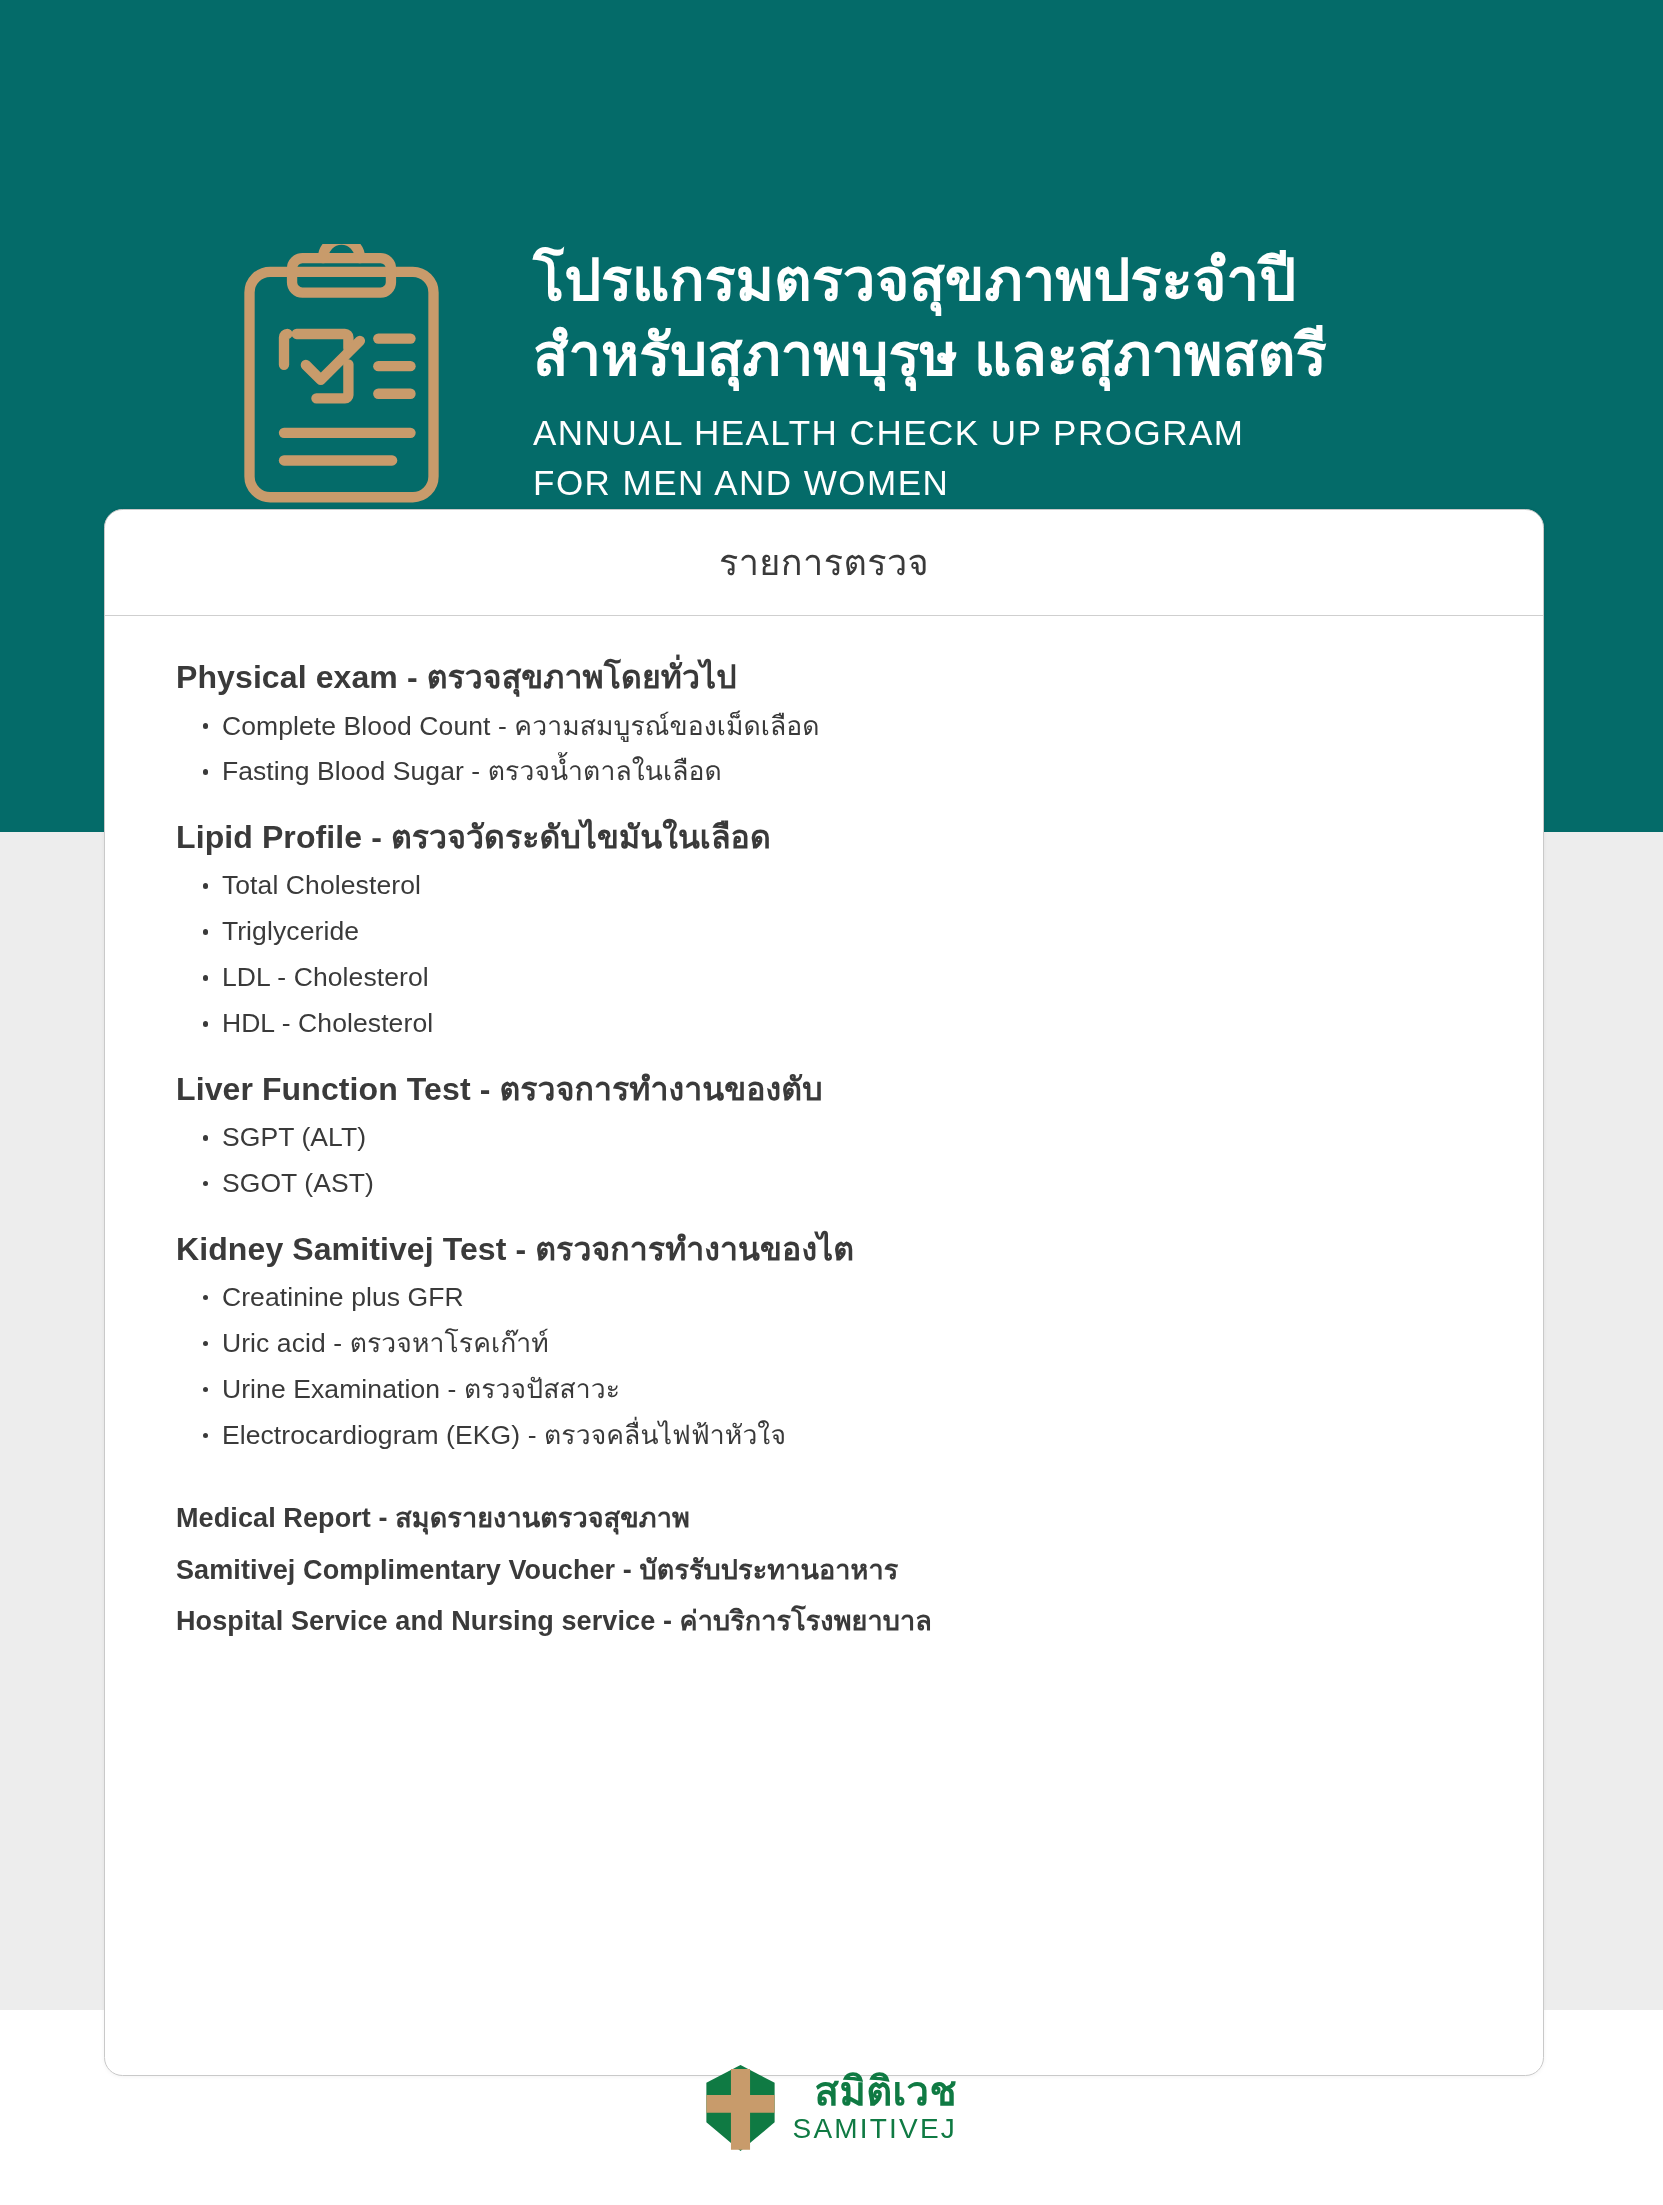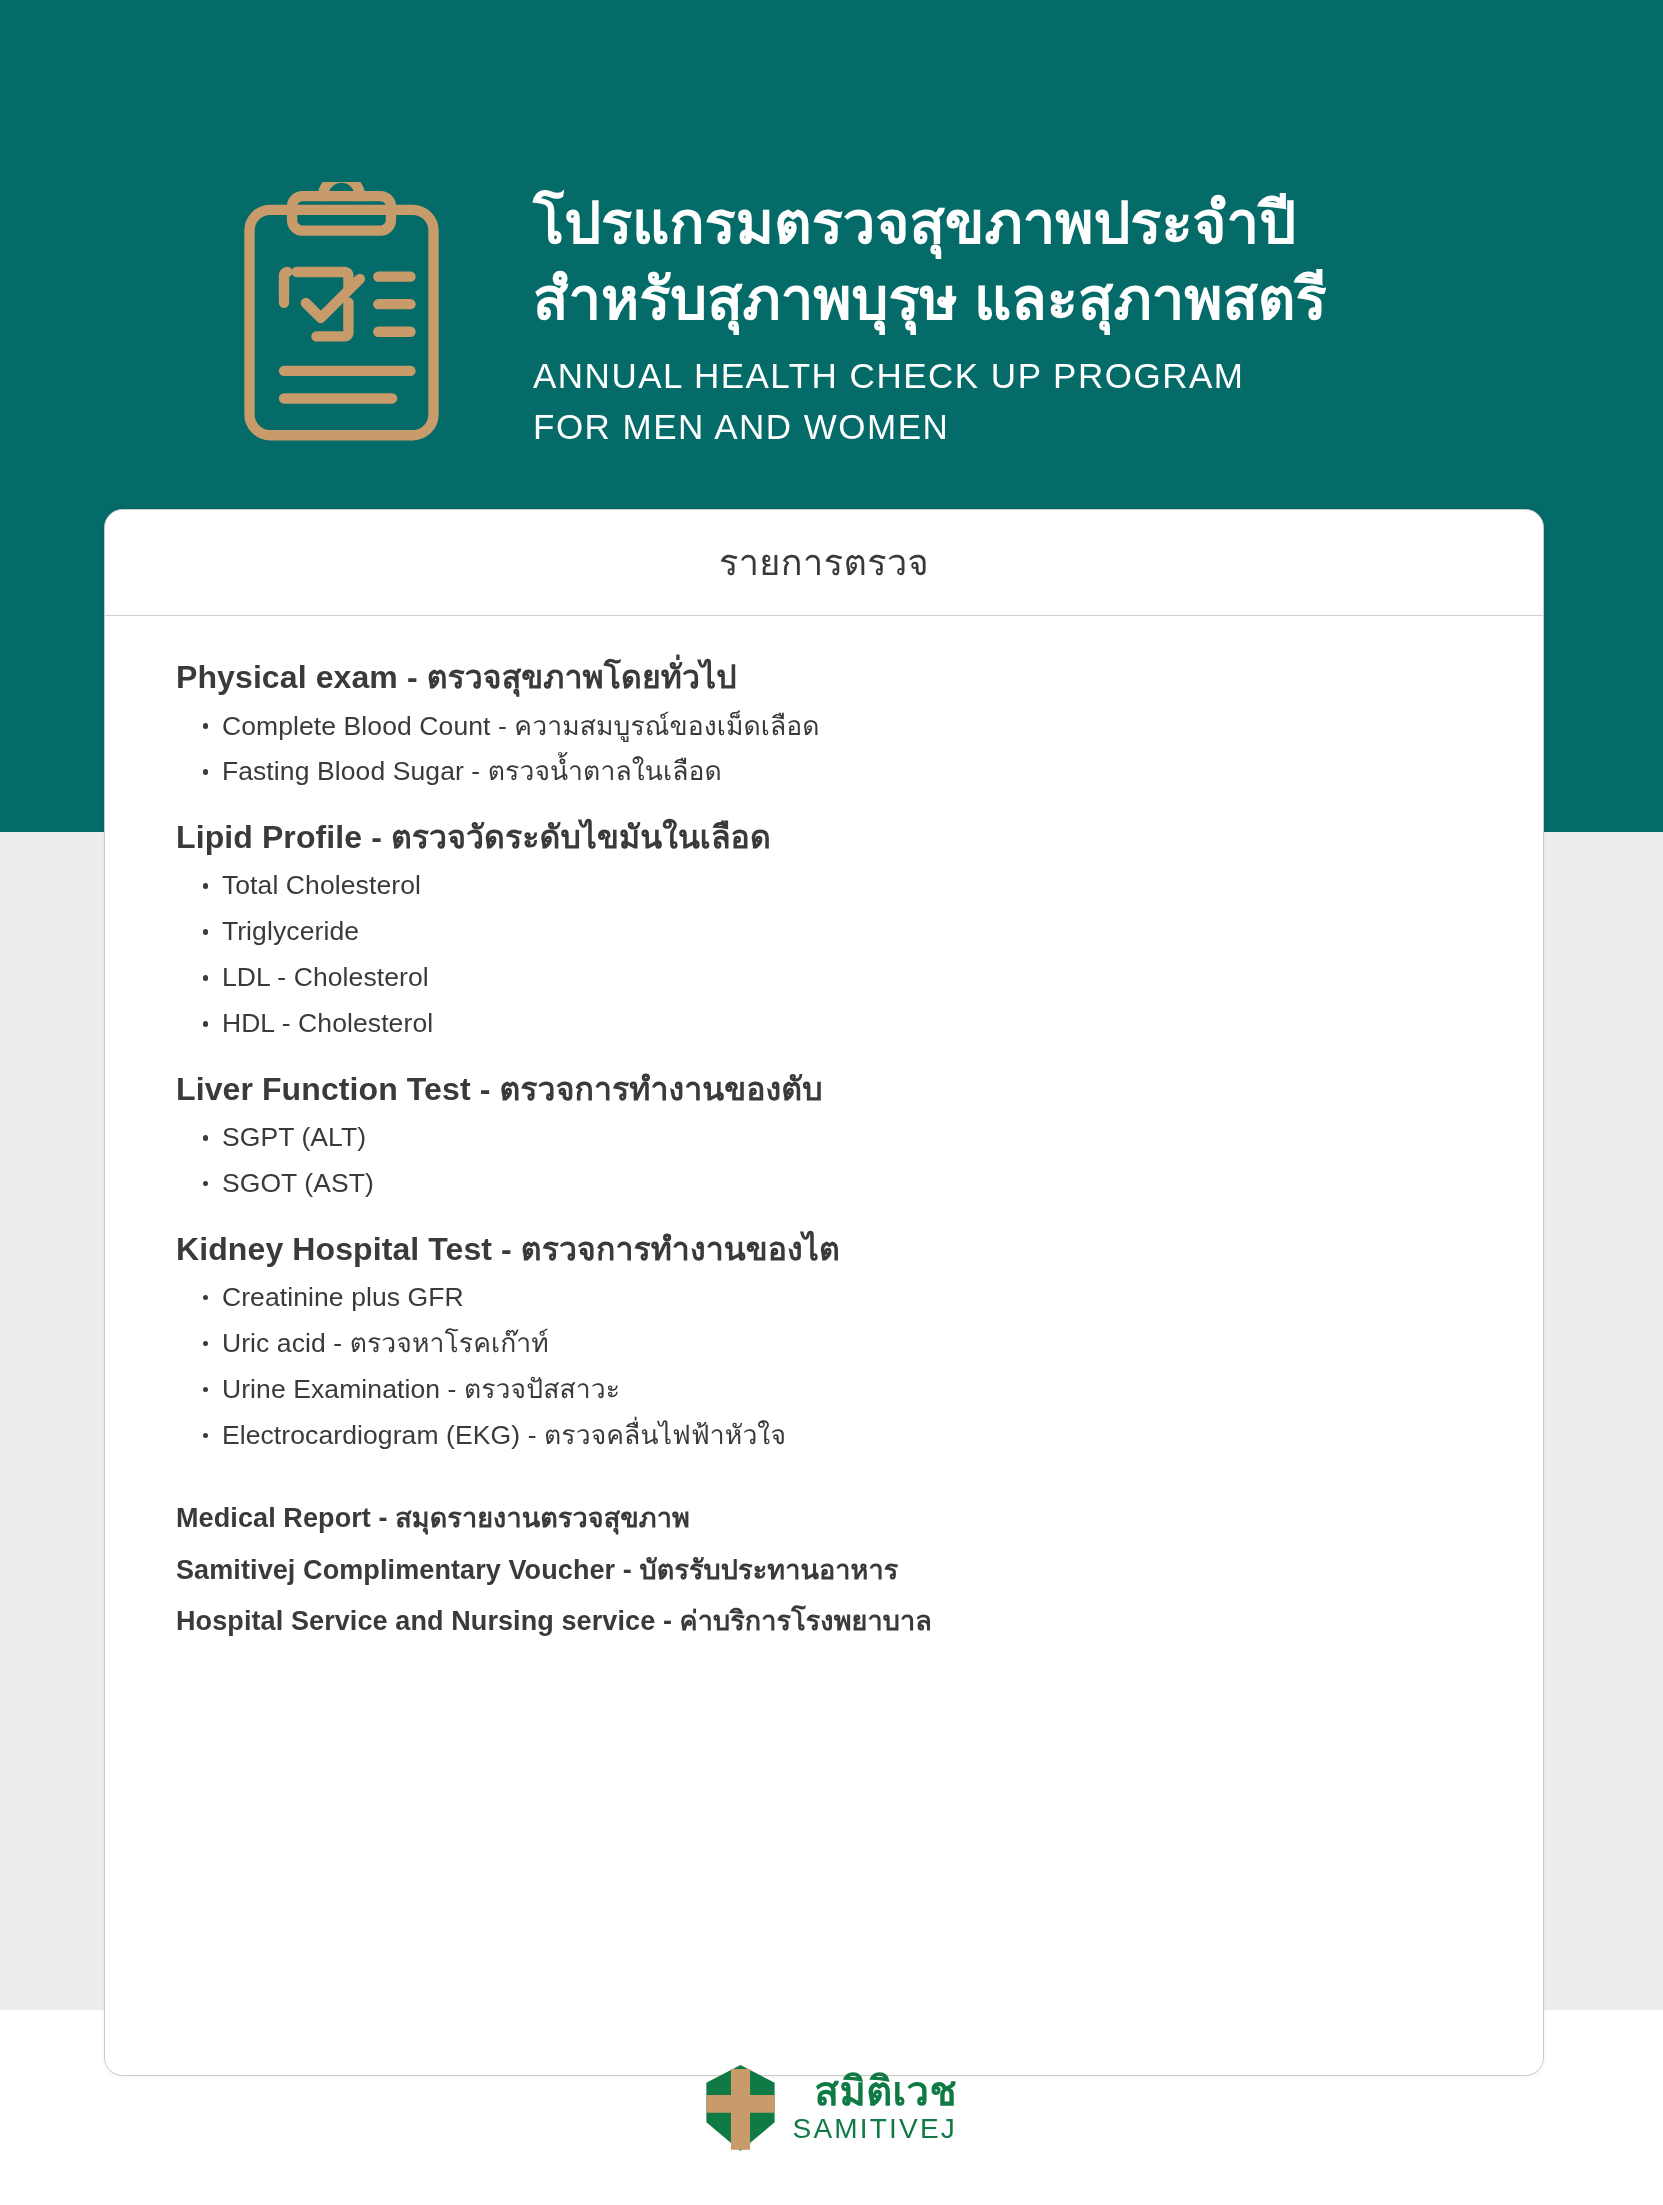--- a/index.html
+++ b/index.html
@@ -48,21 +48,21 @@
     background:#ffffff;
   }
 
   
   .header-inner {
     position:absolute;
     left:0; top:0;
     width:1462px;
     height:509px;
     display:flex;
-    align-items:center;
+    align-items:flex-end;
     padding-left:238px;
     padding-top:112px;
   }
 
   .clipboard-icon {
     width:207px;
     height:265px;
     flex:0 0 auto;
     margin-top:8.8px;
   }
@@ -285,21 +285,21 @@
 
       <div class="section">
         <div class="section-heading">Liver Function Test - ตรวจการทำงานของตับ</div>
         <ul class="bullets">
           <li>SGPT (ALT)</li>
           <li>SGOT (AST)</li>
         </ul>
       </div>
 
       <div class="section">
-        <div class="section-heading">Kidney Hospital Test - ตรวจการทำงานของไต</div>
+        <div class="section-heading">Kidney Samitivej Test - ตรวจการทำงานของไต</div>
         <ul class="bullets">
           <li>Creatinine plus GFR</li>
           <li>Uric acid - ตรวจหาโรคเก๊าท์</li>
           <li>Urine Examination - ตรวจปัสสาวะ</li>
           <li>Electrocardiogram (EKG)  - ตรวจคลื่นไฟฟ้าหัวใจ</li>
         </ul>
       </div>
 
       <div class="extras">
         <div class="extra-line">Medical Report - สมุดรายงานตรวจสุขภาพ</div>

